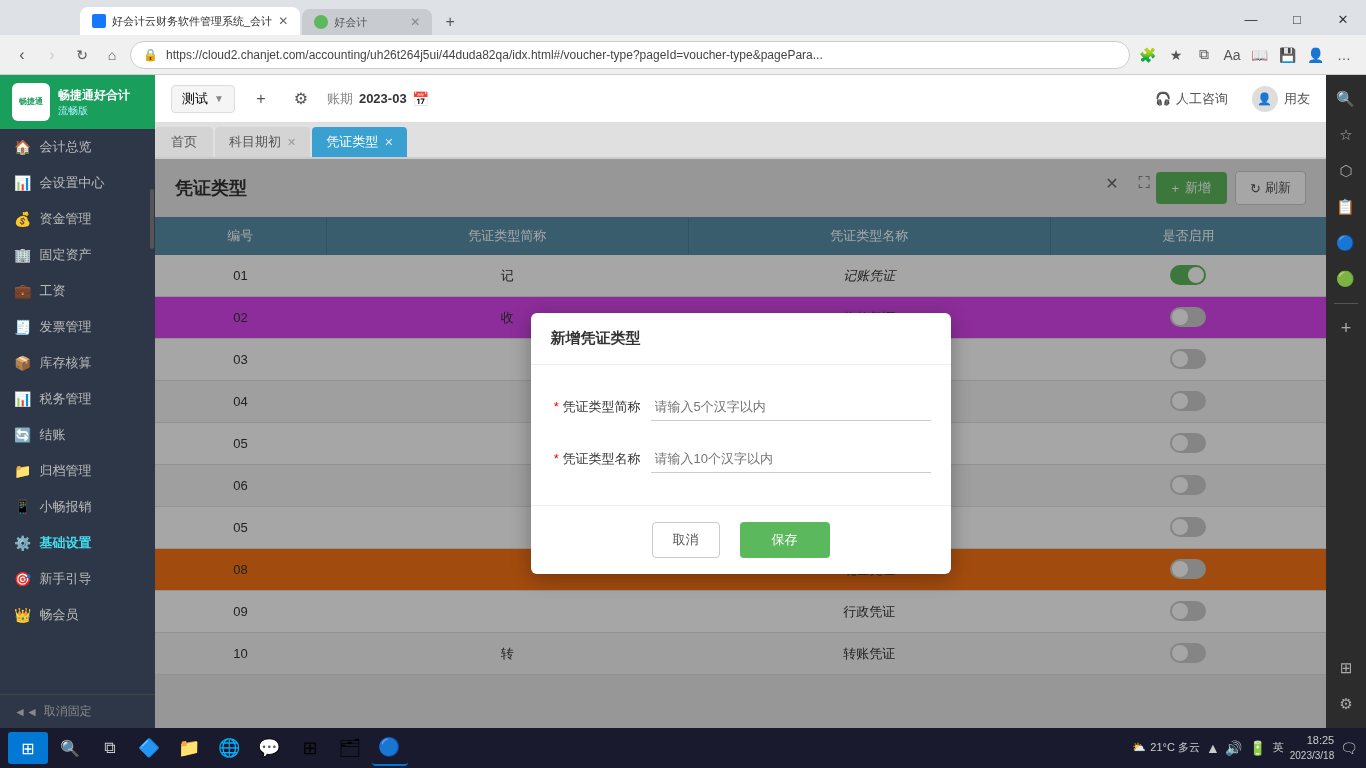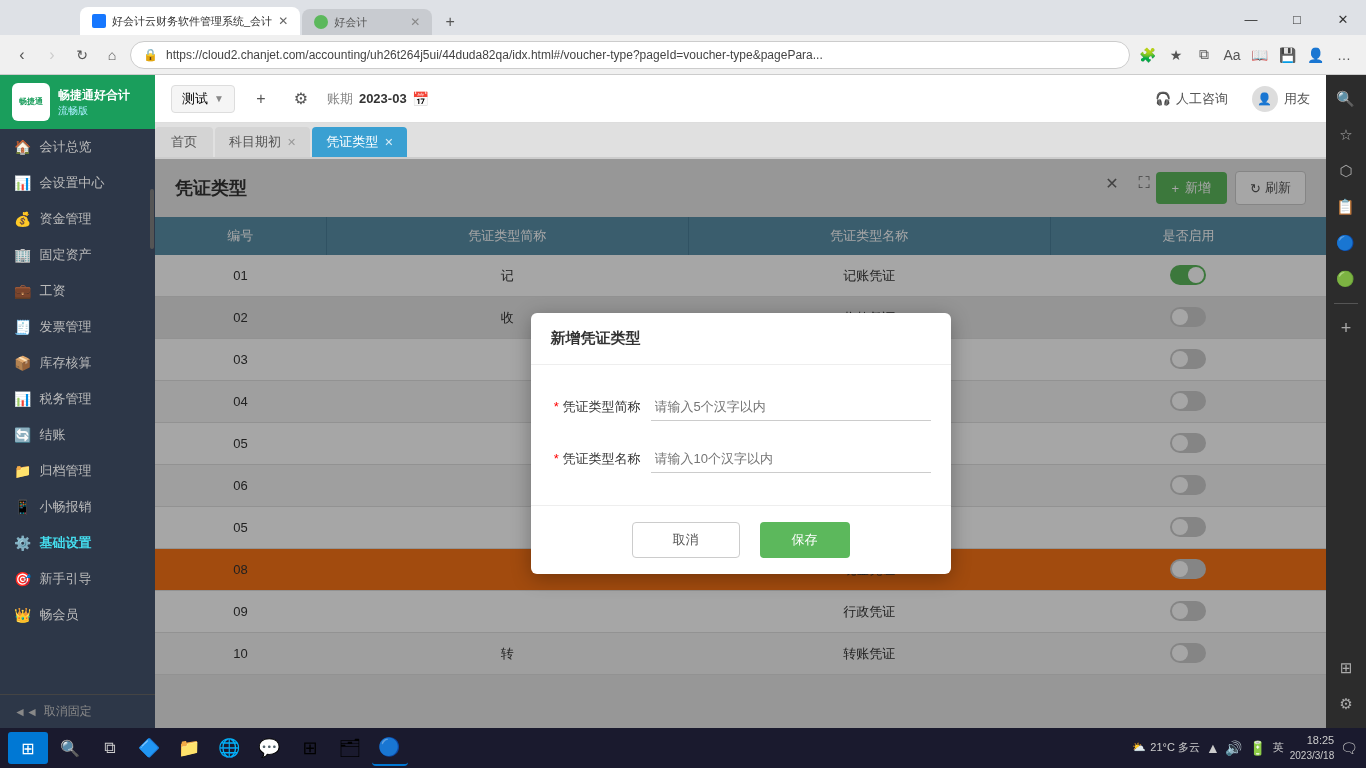--- a/index.html
+++ b/index.html
@@ -212,26 +212,26 @@
                 <th style="padding:10px 0;text-align:center;font-size:13px;font-weight:normal;border-right:1px solid #4a7f98;">编号</th>
                 <th style="padding:10px 16px;text-align:center;font-size:13px;font-weight:normal;border-right:1px solid #4a7f98;">凭证类型简称</th>
                 <th style="padding:10px 16px;text-align:center;font-size:13px;font-weight:normal;border-right:1px solid #4a7f98;">凭证类型名称</th>
                 <th style="padding:10px 16px;text-align:center;font-size:13px;font-weight:normal;">是否启用</th>
               </tr>
             </thead>
             <tbody id="table-body">
             <tr style="border-bottom: 1px solid rgb(224, 224, 224); background: rgb(255, 255, 255);">
                   <td style="padding: 10px 16px; text-align: center; font-size: 13px; color: rgb(51, 51, 51);">01</td>
                   <td style="padding: 10px 16px; text-align: center; font-size: 13px; color: rgb(51, 51, 51);">记</td>
-                  <td style="padding: 10px 16px; text-align: center; font-size: 13px; color: rgb(51, 51, 51);">记账凭证</td>
+                  <td style="padding: 10px 16px; text-align: center; font-size: 13px; color: rgb(51, 51, 51); font-style: italic;">记账凭证</td>
                   <td style="padding: 10px 16px; text-align: center;"><div style="width: 36px; height: 20px; border-radius: 10px; display: inline-flex; align-items: center; cursor: pointer; padding: 2px; background: rgb(92, 184, 92); justify-content: flex-end;">
                       <div style="width: 16px; height: 16px; border-radius: 50%; background: rgb(255, 255, 255);"></div>
                     </div></td>
                 </tr>
-                <tr style="border-bottom: 1px solid rgb(224, 224, 224); background: #e5e5e5;">
+                <tr style="border-bottom: 1px solid rgb(224, 224, 224); background: #d946ef;">
                   <td style="padding: 10px 16px; text-align: center; font-size: 13px; color: rgb(51, 51, 51);">02</td>
                   <td style="padding: 10px 16px; text-align: center; font-size: 13px; color: rgb(51, 51, 51);">收</td>
                   <td style="padding: 10px 16px; text-align: center; font-size: 13px; color: rgb(51, 51, 51);">收款凭证</td>
                   <td style="padding: 10px 16px; text-align: center;"><div style="width: 36px; height: 20px; border-radius: 10px; display: inline-flex; align-items: center; cursor: pointer; padding: 2px; background: rgb(204, 204, 204); justify-content: flex-start;">
                       <div style="width: 16px; height: 16px; border-radius: 50%; background: rgb(255, 255, 255);"></div>
                     </div></td>
                 </tr>
                 <tr style="border-bottom: 1px solid rgb(224, 224, 224); background: rgb(255, 255, 255);">
                   <td style="padding: 10px 16px; text-align: center; font-size: 13px; color: rgb(51, 51, 51);">03</td>
                   <td style="padding: 10px 16px; text-align: center; font-size: 13px; color: rgb(51, 51, 51);"></td>
@@ -320,21 +320,21 @@
               <div style="display:flex;align-items:center;margin-bottom:16px;">
                 <label style="width:100px;text-align:right;font-size:13px;color:#333;padding-right:10px;flex-shrink:0;">
                   <span style="color:red;">*</span>
                   <span>凭证类型名称</span>
                 </label>
                 <input type="text" style="flex: 1 1 0%; border-top: none; border-right: none; border-left: none; border-image: initial; border-bottom: 1px solid rgb(204, 204, 204); padding: 6px 4px; font-size: 13px; outline: none; color: rgb(51, 51, 51);" placeholder="请输入10个汉字以内">
               </div>
             </div>
 
             <div style="padding:16px 20px;display:flex;justify-content:center;gap:20px;border-top:1px solid #eee;">
-              <button style="background:#fff;color:#555;border:1px solid #ccc;padding:8px 40px;border-radius:4px;cursor:pointer;font-size:13px;">取消</button>
+              <button style="background:#fff;color:#555;border:1px solid #ccc;padding:8px 20px;border-radius:4px;cursor:pointer;font-size:13px;">取消</button>
               <button style="background:#5cb85c;color:#fff;border:none;padding:8px 32px;border-radius:4px;cursor:pointer;font-size:13px;">保存</button>
             </div>
           </div>
         </div>
       </div>
     </div>
 
     <div style="width:40px; background:#2c2c2c; display:flex; flex-direction:column; align-items:center; padding:8px 0; gap:4px; z-index:10;">
       <div style="width:32px;height:32px;display:flex;align-items:center;justify-content:center;color:#aaa;font-size:15px;cursor:pointer;border-radius:4px;">🔍</div>
       <div style="width:32px;height:32px;display:flex;align-items:center;justify-content:center;color:#aaa;font-size:15px;cursor:pointer;border-radius:4px;">☆</div>

